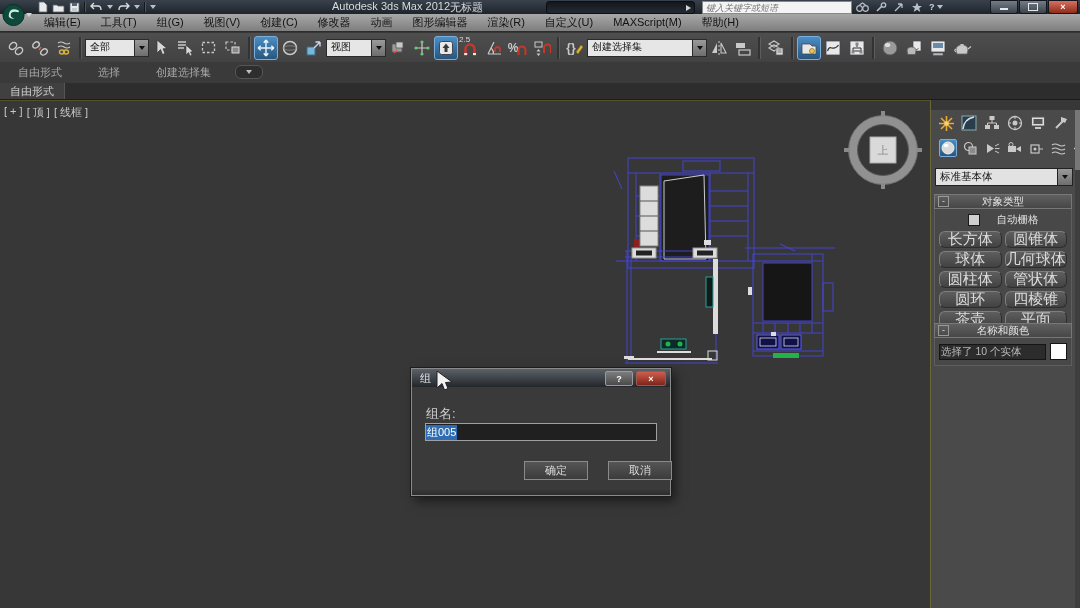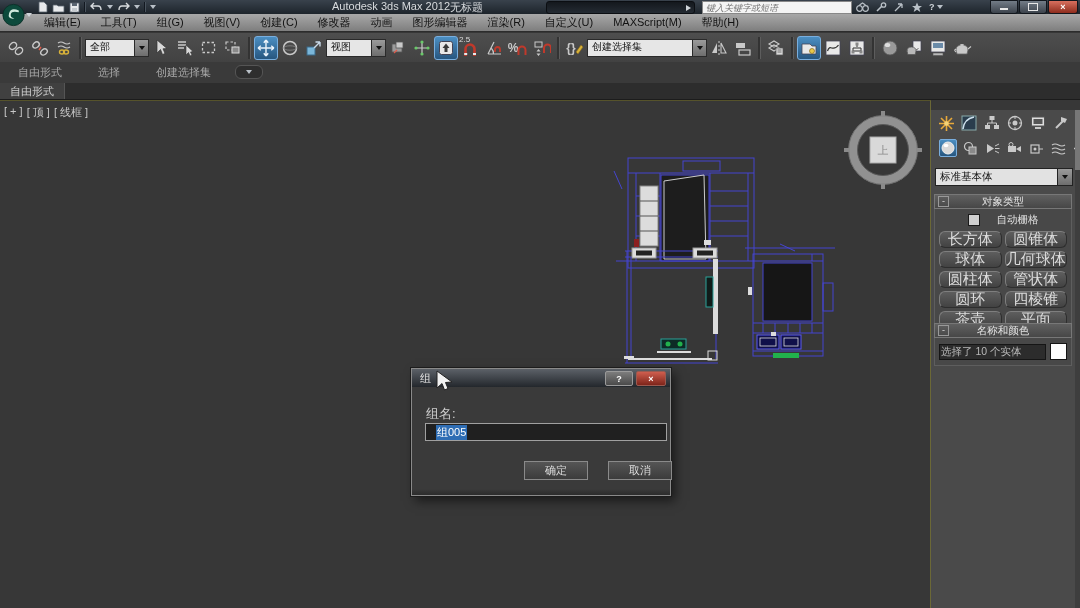--- a/index.html
+++ b/index.html
@@ -56,21 +56,21 @@
   .viewport{position:absolute;left:0;top:100px;width:931px;height:508px;background:#373737;border-top:1px solid #56532b;border-right:1px solid #6b6836;box-sizing:border-box}
   .vp-label{position:absolute;left:4px;top:4px;display:flex;gap:4px;font-size:11px;color:#c8c8c8;white-space:nowrap}
 
   
   .dialog{position:absolute;left:411px;top:368px;width:258px;height:126px;background:#3a3a3a;border:1px solid #8a8a8a;outline:1px solid #1c1c1c;box-shadow:4px 5px 10px rgba(0,0,0,.55);z-index:20}
   .dlg-title{position:absolute;left:0;top:0;right:0;height:18px;background:linear-gradient(#5c6168,#23272c);display:flex;align-items:center;color:#e0e0e0;font-size:11px;padding-left:8px}
   .dlg-btns{position:absolute;right:4px;top:2px;display:flex;gap:3px}
   .dlg-help{width:26px;height:13px;border-radius:2px;border:1px solid #9a9a9a;background:linear-gradient(#7d7d7d,#4a4a4a);color:#fff;font-size:9px;font-weight:bold;display:flex;align-items:center;justify-content:center}
   .dlg-close{width:28px;height:13px;border-radius:2px;border:1px solid #9a5a50;background:linear-gradient(#cf5e4e,#7e241a);color:#fff;font-size:9px;font-weight:bold;display:flex;align-items:center;justify-content:center}
   .dlg-label{position:absolute;left:14px;top:36px;font-size:13px;color:#cfcfcf}
-  .dlg-input{position:absolute;left:13px;top:54px;width:230px;height:16px;background:#202020;border:1px solid #a0a0a0;display:flex;align-items:center;font-size:11px;color:#ddd;padding-left:10px}
+  .dlg-input{position:absolute;left:13px;top:54px;width:230px;height:16px;background:#202020;border:1px solid #a0a0a0;display:flex;align-items:center;font-size:11px;color:#ddd;padding-left:0}
   .dlg-input .sel{background:#2e6db4;color:#fff;padding:0 1px}
   .dlg-btn{position:absolute;top:92px;width:62px;height:17px;background:linear-gradient(#555,#3c3c3c);border:1px solid #8a8a8a;color:#ddd;font-size:11px;display:flex;align-items:center;justify-content:center}
   .dlg-foot{position:absolute;left:0;right:0;bottom:0;height:6px;background:linear-gradient(#3a3a3a,#2c2c2c)}
 
   
   .cmdpanel{position:absolute;left:931px;top:110px;width:149px;height:508px;background:#4a4a4a;box-sizing:border-box}
   .cp-row1{position:absolute;left:6px;top:4px;display:flex;gap:5px;align-items:center}
   .cp-row2{position:absolute;left:8px;top:29px;display:flex;gap:4px;align-items:center}
   .cp-tab{width:18px;height:18px;display:flex;align-items:center;justify-content:center;border-radius:2px}
   .cp-tab.active{background:linear-gradient(#4b8ec2,#27567f);border:1px solid #79aede;box-sizing:border-box}

